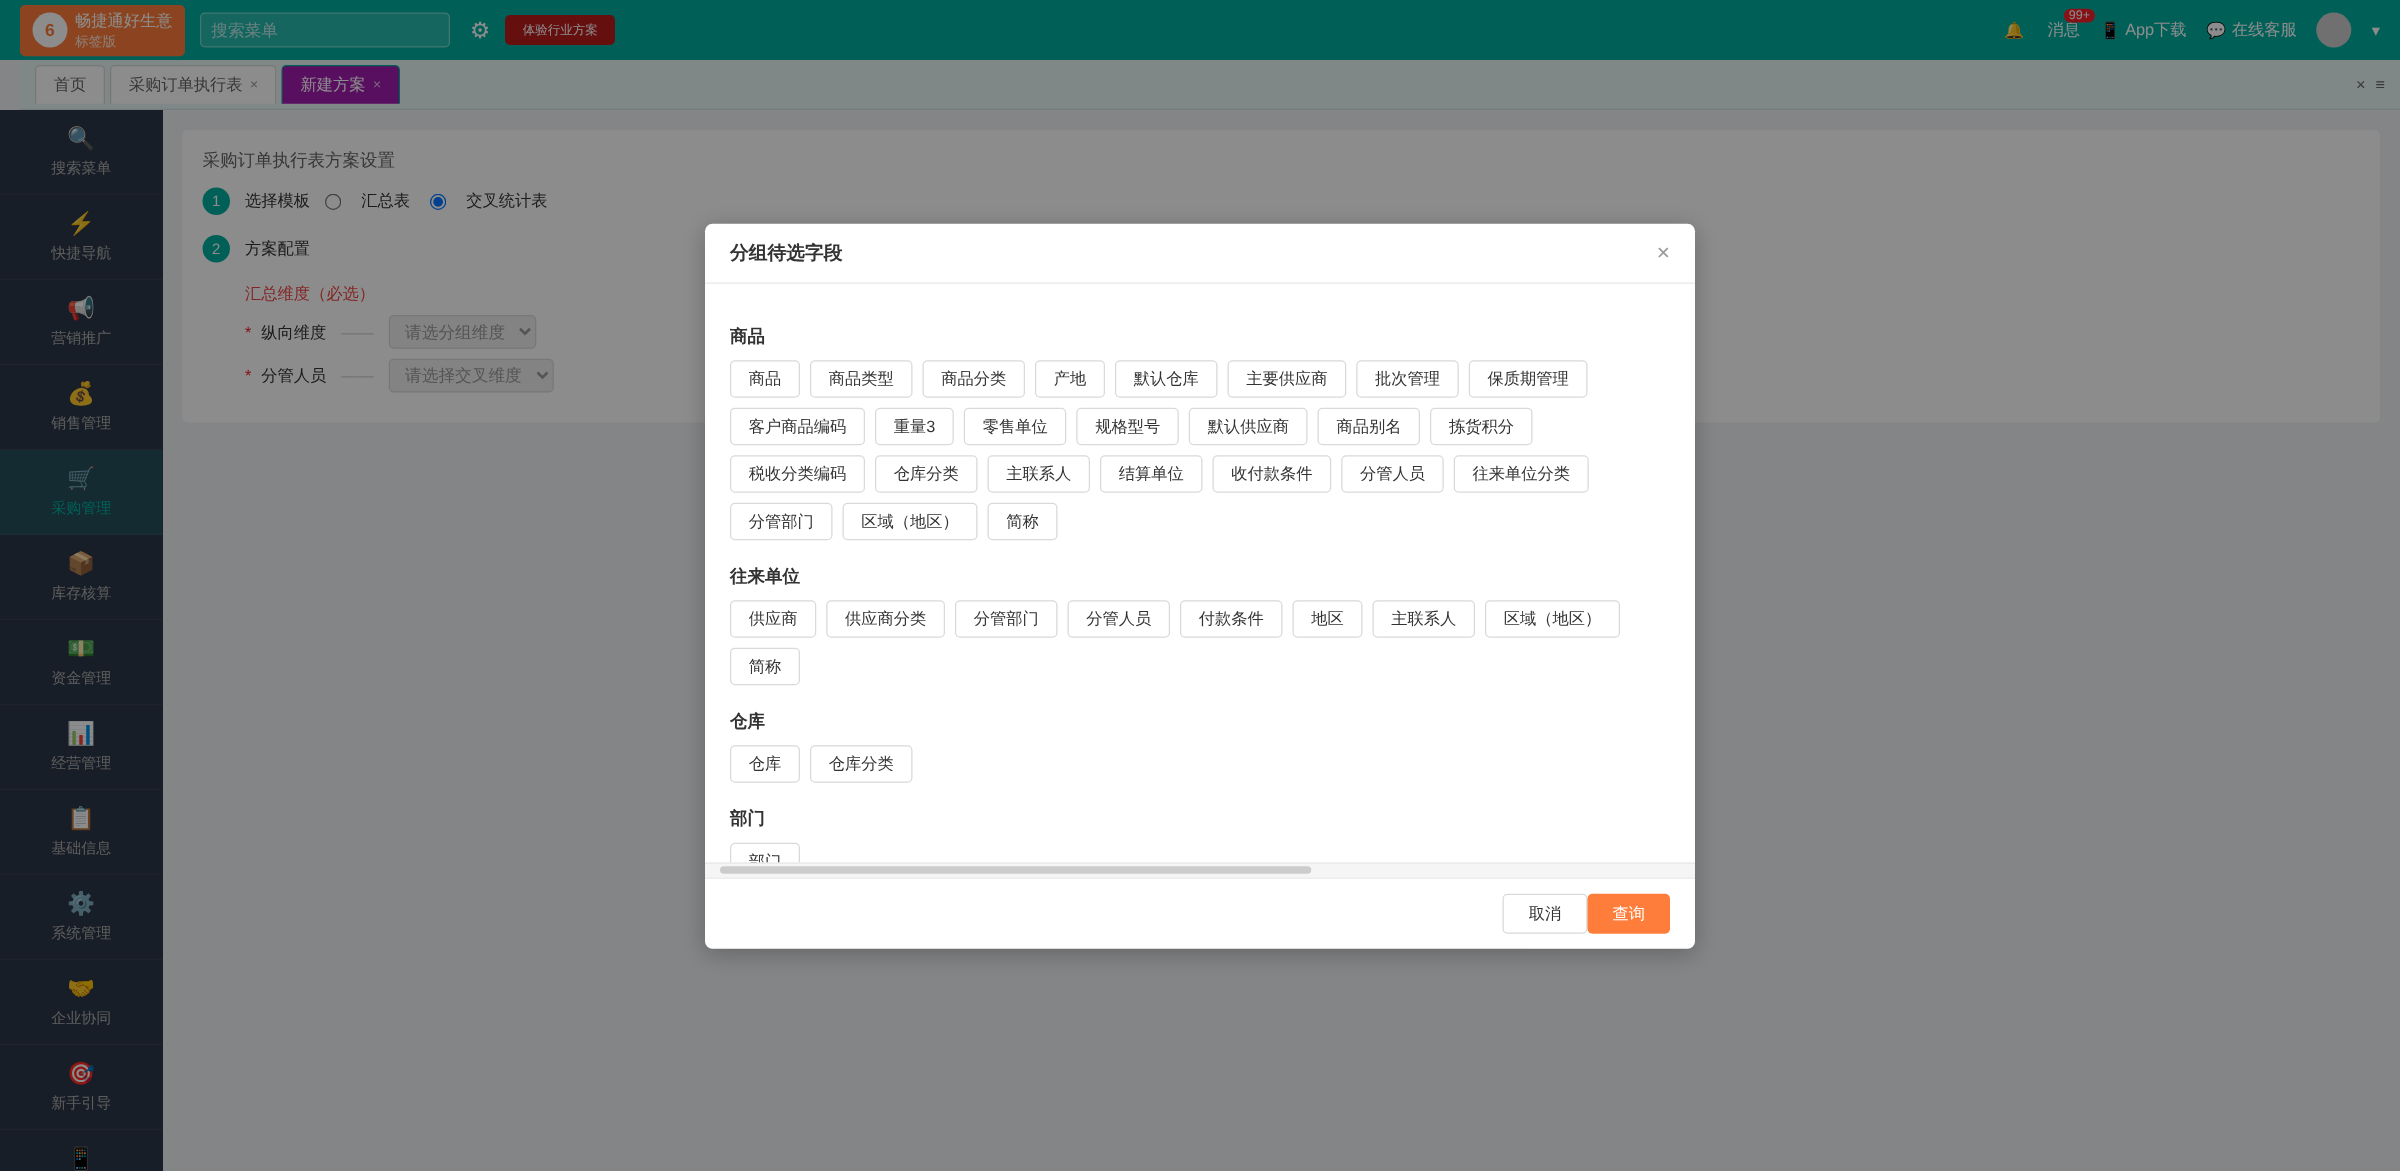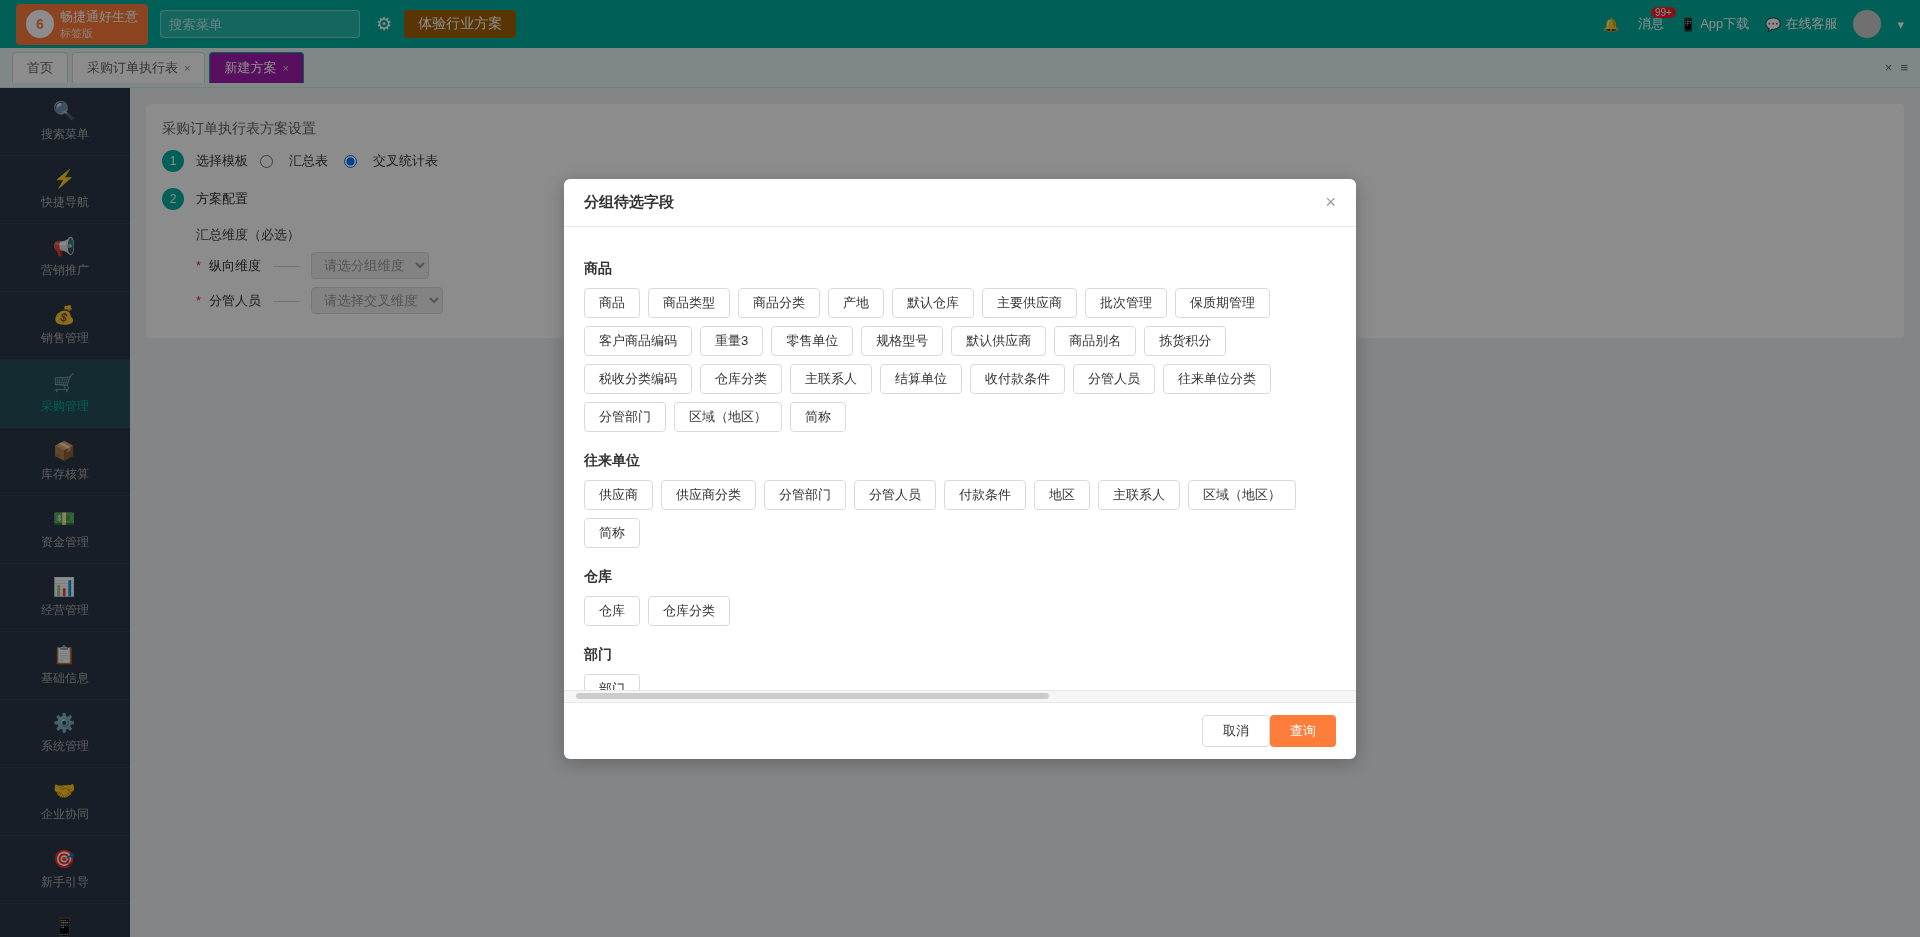--- a/index.html
+++ b/index.html
@@ -17,37 +17,37 @@
     }
     .logo-area {
       display: flex; align-items: center; gap: 6px;
       background: #ff7d3b; padding: 4px 10px; border-radius: 4px;
       min-width: 120px;
     }
     .logo-icon { width: 28px; height: 28px; background: white; border-radius: 50%; display: flex; align-items: center; justify-content: center; color: #ff7d3b; font-weight: bold; font-size: 14px; }
     .logo-text { color: white; font-size: 13px; }
     .top-search { flex: 0 0 200px; height: 28px; border: 1px solid rgba(255,255,255,0.4); border-radius: 4px; background: rgba(255,255,255,0.15); color: white; padding: 0 8px; outline: none; }
     .top-search::placeholder { color: rgba(255,255,255,0.7); }
-    .top-btn { background: #a16207; color: white; border: none; border-radius: 4px; padding: 5px 14px; cursor: pointer; font-size: 14px; }
+    .top-btn { background: #b91c1c; color: white; border: none; border-radius: 4px; padding: 5px 14px; cursor: pointer; font-size: 10px; }
     .gear-icon { color: white; font-size: 18px; cursor: pointer; margin-left: 4px; }
     .top-right { margin-left: auto; display: flex; align-items: center; gap: 16px; color: white; font-size: 13px; }
     .notification-badge { position: relative; display: inline-block; }
     .badge { position: absolute; top: -8px; right: -12px; background: #f5222d; color: white; border-radius: 8px; font-size: 10px; padding: 0 4px; min-width: 16px; text-align: center; }
     .top-right-item { display: flex; align-items: center; gap: 4px; cursor: pointer; }
     .avatar-circle { width: 28px; height: 28px; background: #ccc; border-radius: 50%; }
 
     
     .tab-bar {
       height: 40px;
       background: #e8f7f5;
       display: flex;
       align-items: center;
       padding: 0 12px;
       gap: 4px;
-      position: fixed; top: 48px; left: 0; right: 0; z-index: 99;
+      position: fixed; top: 48px; left: 16px; right: 0; z-index: 99;
       border-bottom: 1px solid #d0e8e5;
     }
     .tab-item { padding: 6px 14px; background: white; border-radius: 4px 4px 0 0; cursor: pointer; font-size: 13px; color: #666; display: flex; align-items: center; gap: 6px; border: 1px solid #d9d9d9; border-bottom: none; }
     .tab-item.active { background: #a21caf; color: white; border-color: #00b0a0; }
     .tab-close { font-size: 11px; opacity: 0.7; }
     .tab-bar-right { margin-left: auto; display: flex; gap: 8px; }
 
     
     .sidebar {
       position: fixed; top: 88px; left: 0; bottom: 0; width: 130px;
@@ -253,21 +253,21 @@
         <label class="radio-label">
           <input type="radio" name="template" checked="" style="">
           <span>交叉统计表</span>
         </label>
       </div>
     </div>
     <div class="step-row">
       <div class="step-badge">2</div>
       <span>方案配置</span>
     </div>
-    <div style="padding-left:34px;color:#404040;margin-bottom:8px">汇总维度（必选）</div>
+    <div style="padding-left:34px;color:#ef4444;margin-bottom:8px">汇总维度（必选）</div>
     <div style="padding-left:34px;display:flex;align-items:center;gap:8px;margin-bottom:8px">
       <span style="color:#f5222d">*</span>
       <span>纵向维度</span>
       <span style="margin:0 4px;color:#ccc">——</span>
       <select style="border:1px solid #d9d9d9;border-radius:4px;padding:4px 8px;color:#999">
         <option>请选分组维度</option>
       </select>
     </div>
     <div style="padding-left:34px;display:flex;align-items:center;gap:8px;margin-bottom:8px">
       <span style="color:#f5222d">*</span>

